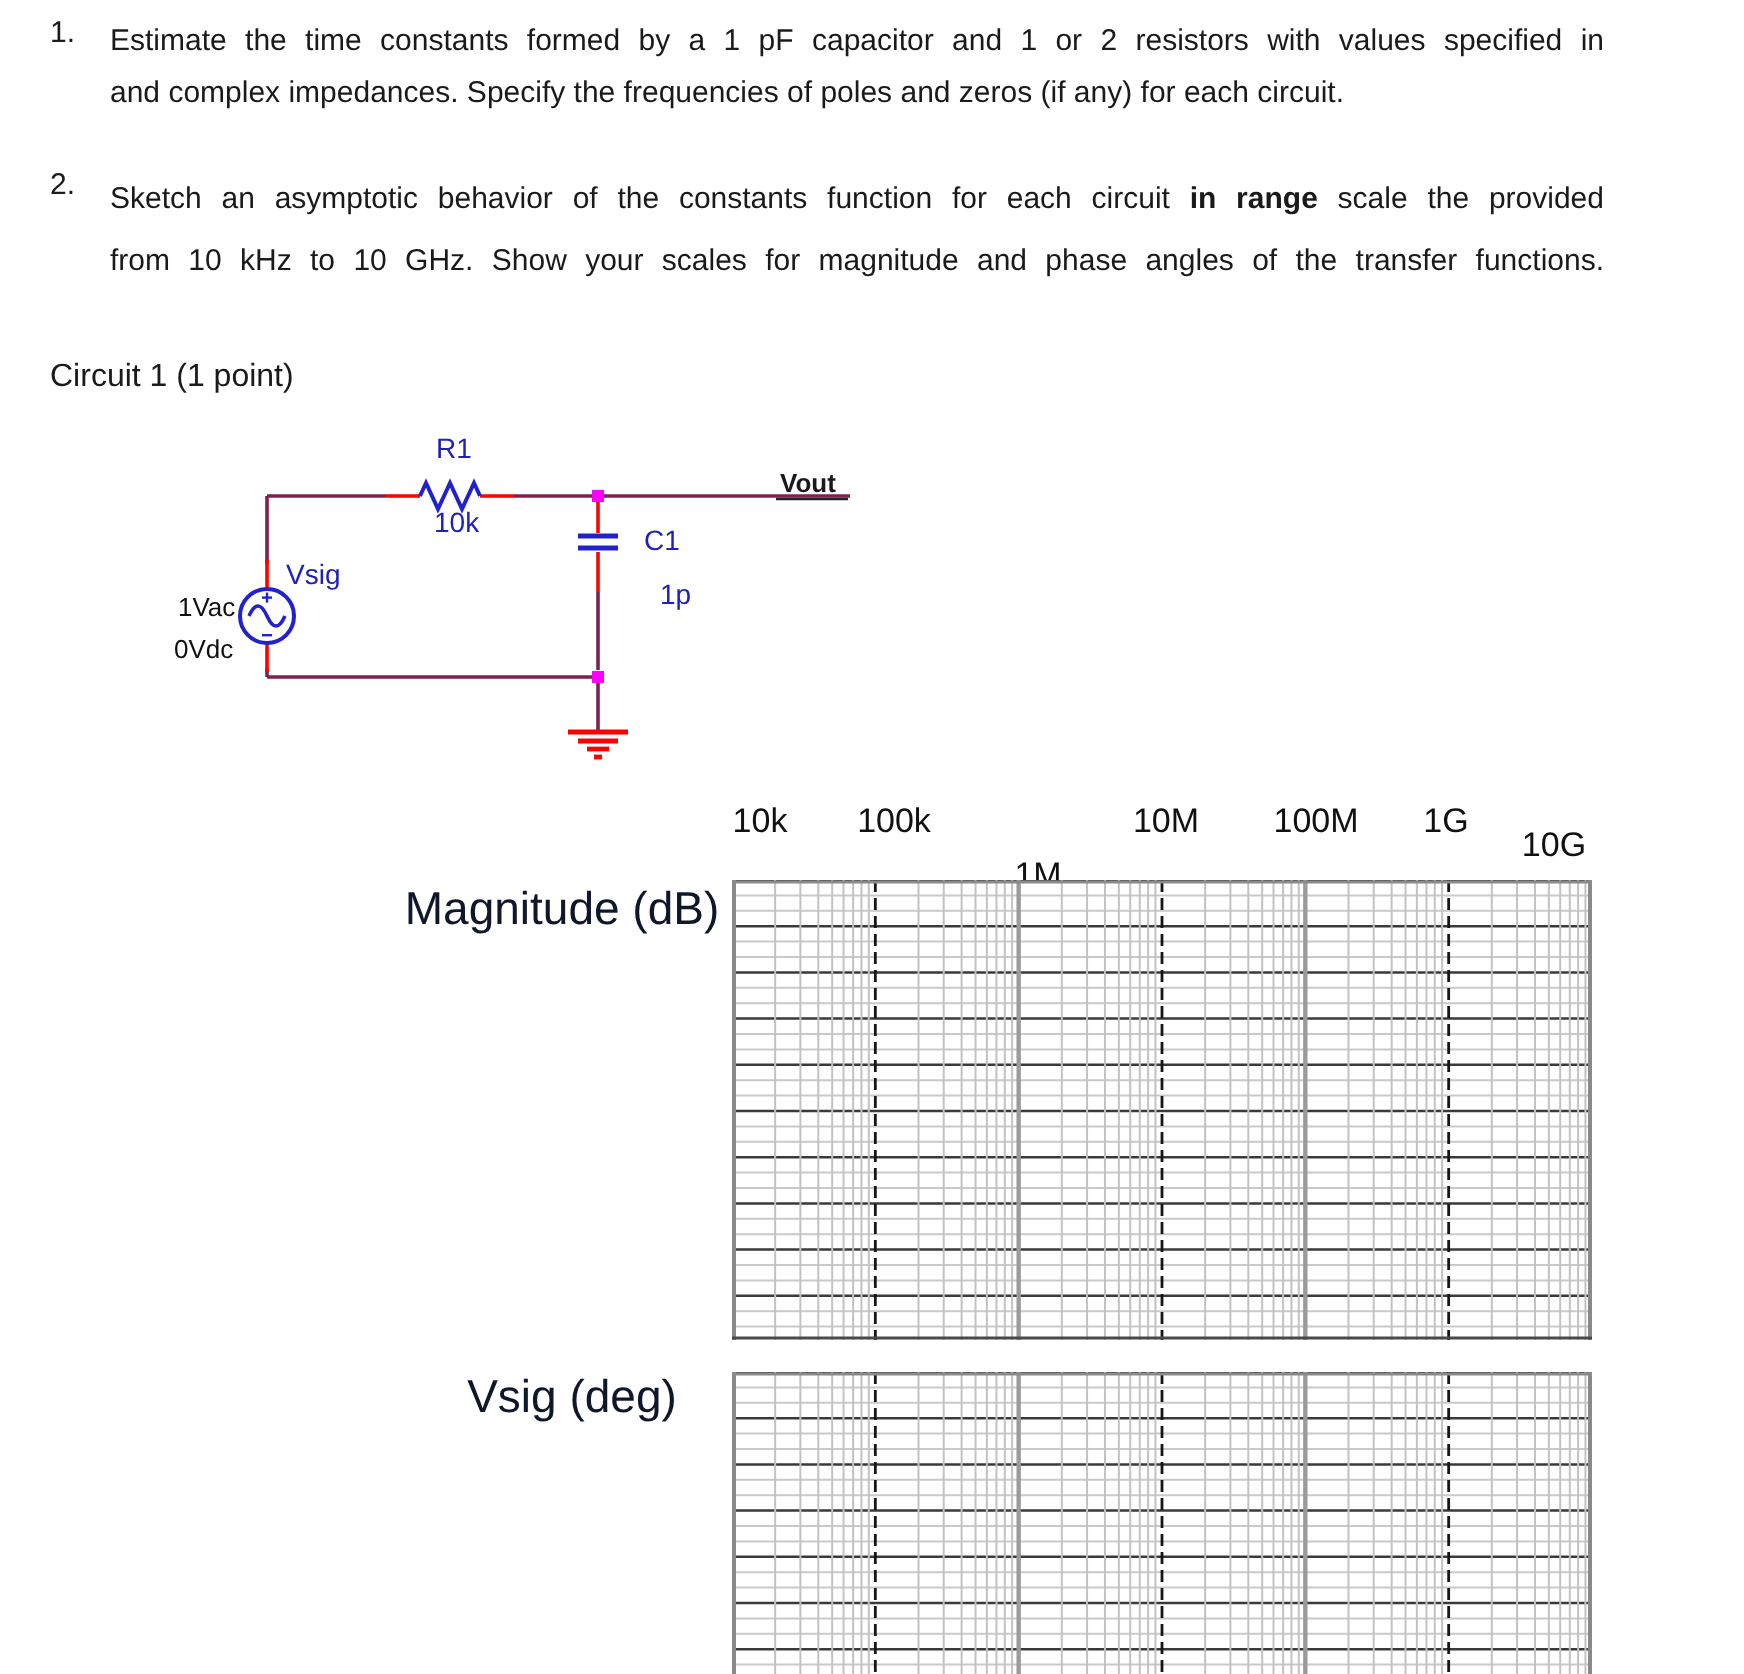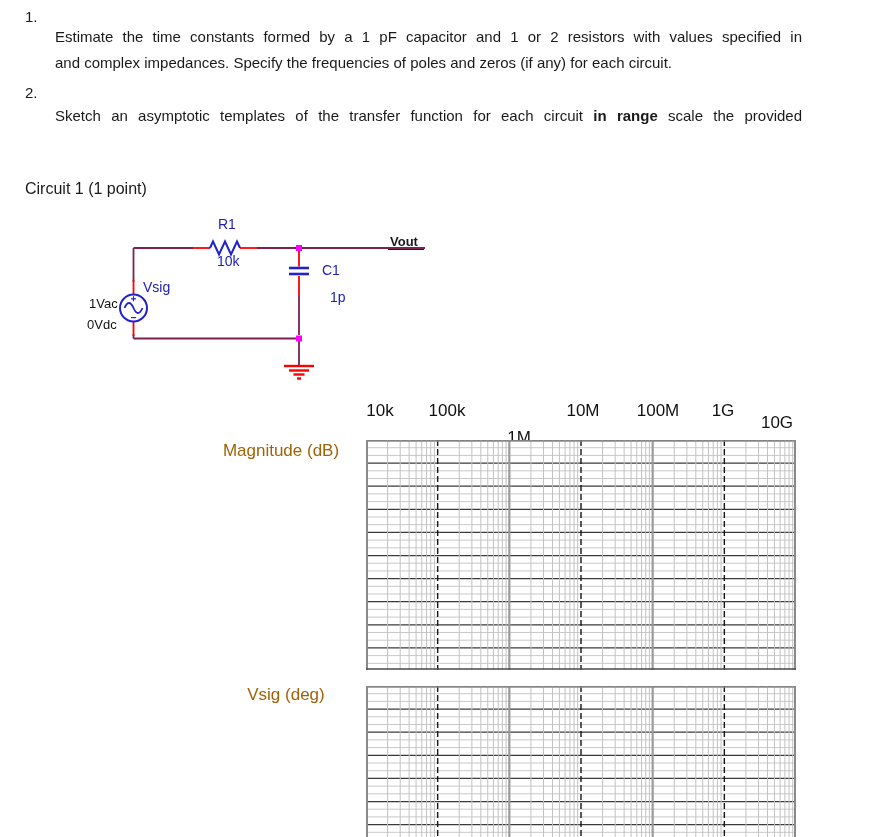--- a/index.html
+++ b/index.html
@@ -2,56 +2,57 @@
 <html><head>
 <meta charset="utf-8">
 <style>
   html,body{margin:0;padding:0;background:#fff;}
   .page{
     position:relative;width:872px;height:837px;background:#fff;overflow:hidden;
     font-family:"Liberation Sans",sans-serif;color:#1a1a1a;
   }
   
   .list-num{position:absolute;font-size:15px;}
-  .para{position:absolute;left:55px;width:747px;margin-top:16px;}
+  .para{position:absolute;left:55px;width:747px;}
   .jl{text-align:justify;text-align-last:justify;}
   .jl-last{text-align:justify;text-align-last:left;}
   #item1-text{top:8px;font-size:15px;line-height:26px;}
   #item2-text{top:84px;font-size:15px;line-height:31px;}
   .section-title{position:absolute;left:25px;top:180px;font-size:16px;}
   
   .schematic{position:absolute;left:85px;top:210px;}
   .schematic text{font-family:"Liberation Sans",sans-serif;}
   .lbl-blue{fill:#2020bb;font-size:14px;}
   .lbl-black{fill:#111;font-size:13px;}
   .lbl-vout{fill:#1a1a1a;font-family:"Liberation Mono",monospace;font-size:13px;font-weight:bold;}
   
   .freq-row{position:absolute;top:401px;left:0;width:872px;height:22px;}
   .freq-tick{position:absolute;transform:translateX(-50%);font-size:17px;color:#111;white-space:nowrap;}
-  .axis-label{position:absolute;transform:translateX(-50%);font-size:17px;color:#a16207;white-space:nowrap;}
+  .axis-label{position:absolute;transform:translateX(-50%);font-size:23px;color:#0f172a;white-space:nowrap;}
   #mag-label{left:281px;top:441px;}
   #phase-label{left:286px;top:685px;}
   .gridsvg{position:absolute;background:#fff;}
   #magGrid{left:366px;top:440px;}
   #phaseGrid{left:366px;top:686px;}
 </style>
 </head>
 <body>
 
 <div class="page">
 
   <span class="list-num" style="top:8px;left:25px;">1.</span>
   <div class="para" id="item1-text">
     <div class="jl">Estimate the time constants formed by a 1 pF capacitor and 1 or 2 resistors with values specified in</div>
     <div class="jl-last">and complex impedances. Specify the frequencies of poles and zeros (if any) for each circuit.</div>
   </div>
 
   <span class="list-num" style="top:84px;left:25px;">2.</span>
   <div class="para" id="item2-text">
-    <div class="jl"><span>Sketch an asymptotic templates of the transfer function for each circuit </span><b>in range</b><span> scale the provided</span></div>
+    <div class="jl"><span>Sketch an asymptotic behavior of the constants function for each circuit </span><b>in range</b><span> scale the provided</span></div>
+    <div class="jl">from 10 kHz to 10 GHz.   Show your scales for magnitude and phase angles of the transfer functions.</div>
   </div>
 
   <div class="section-title">Circuit 1 (1 point)</div>
 
   <svg class="schematic" width="360" height="180" viewBox="0 0 360 180">
 
     <g stroke="#7c2150" stroke-width="1.8" fill="none">
       <path d="M48.5,38 H108"></path>
       <path d="M172,38 H340"></path>
       <path d="M48.5,38 V72"></path>

